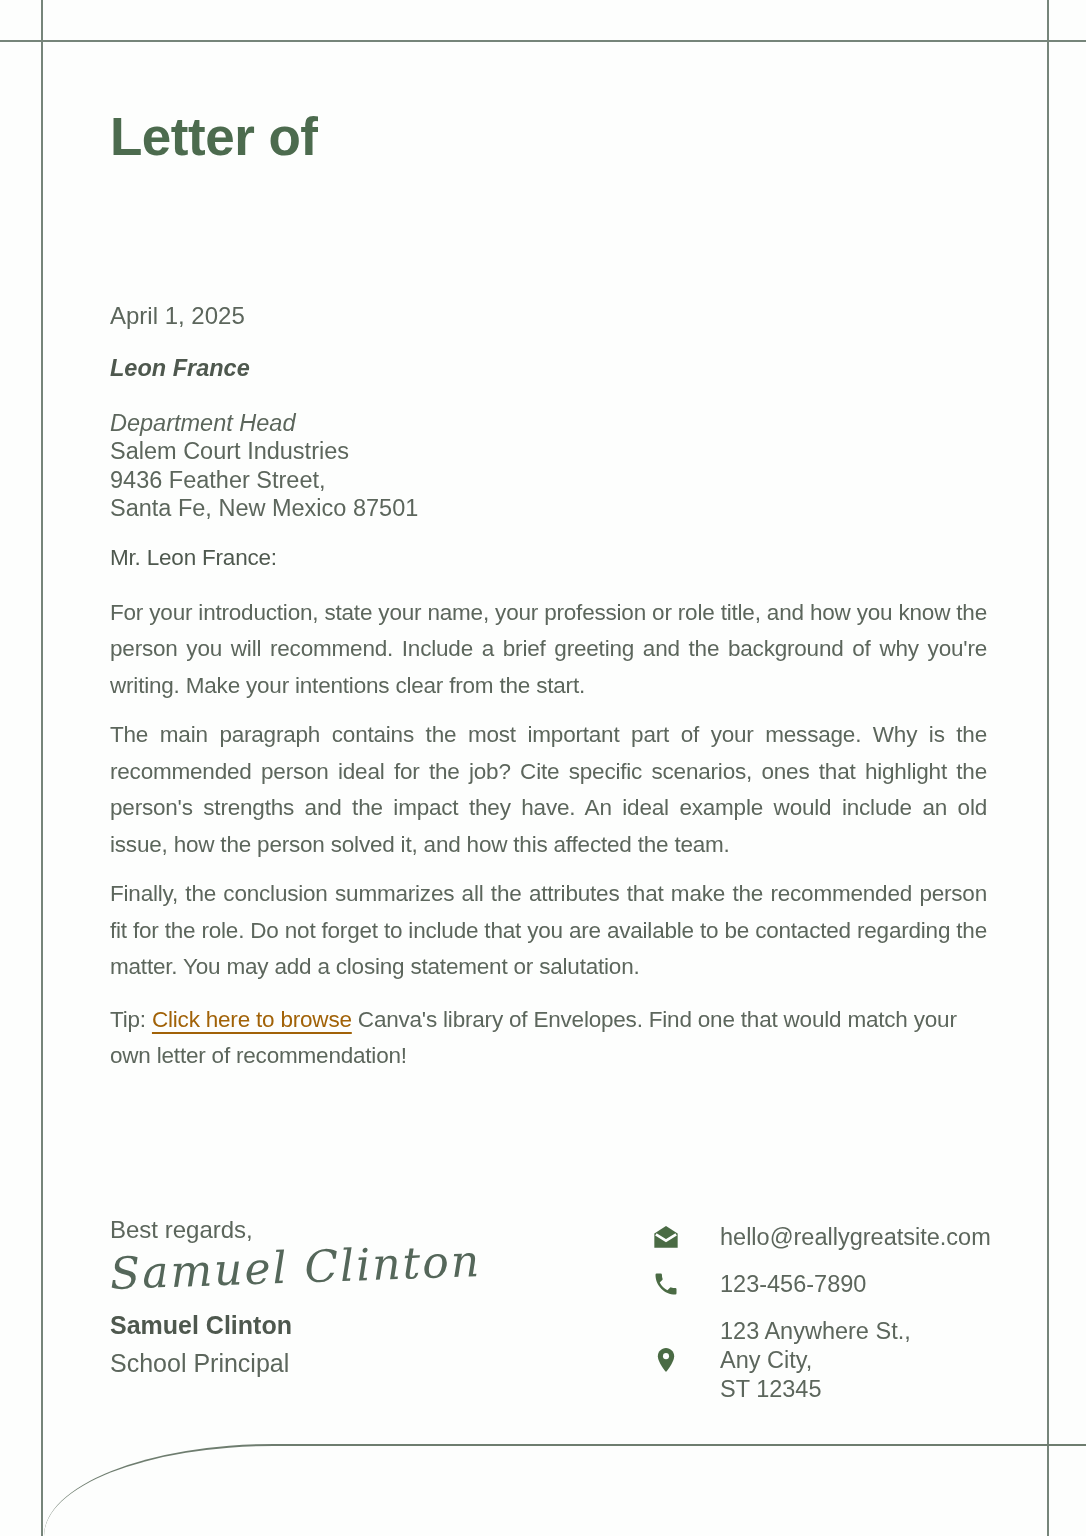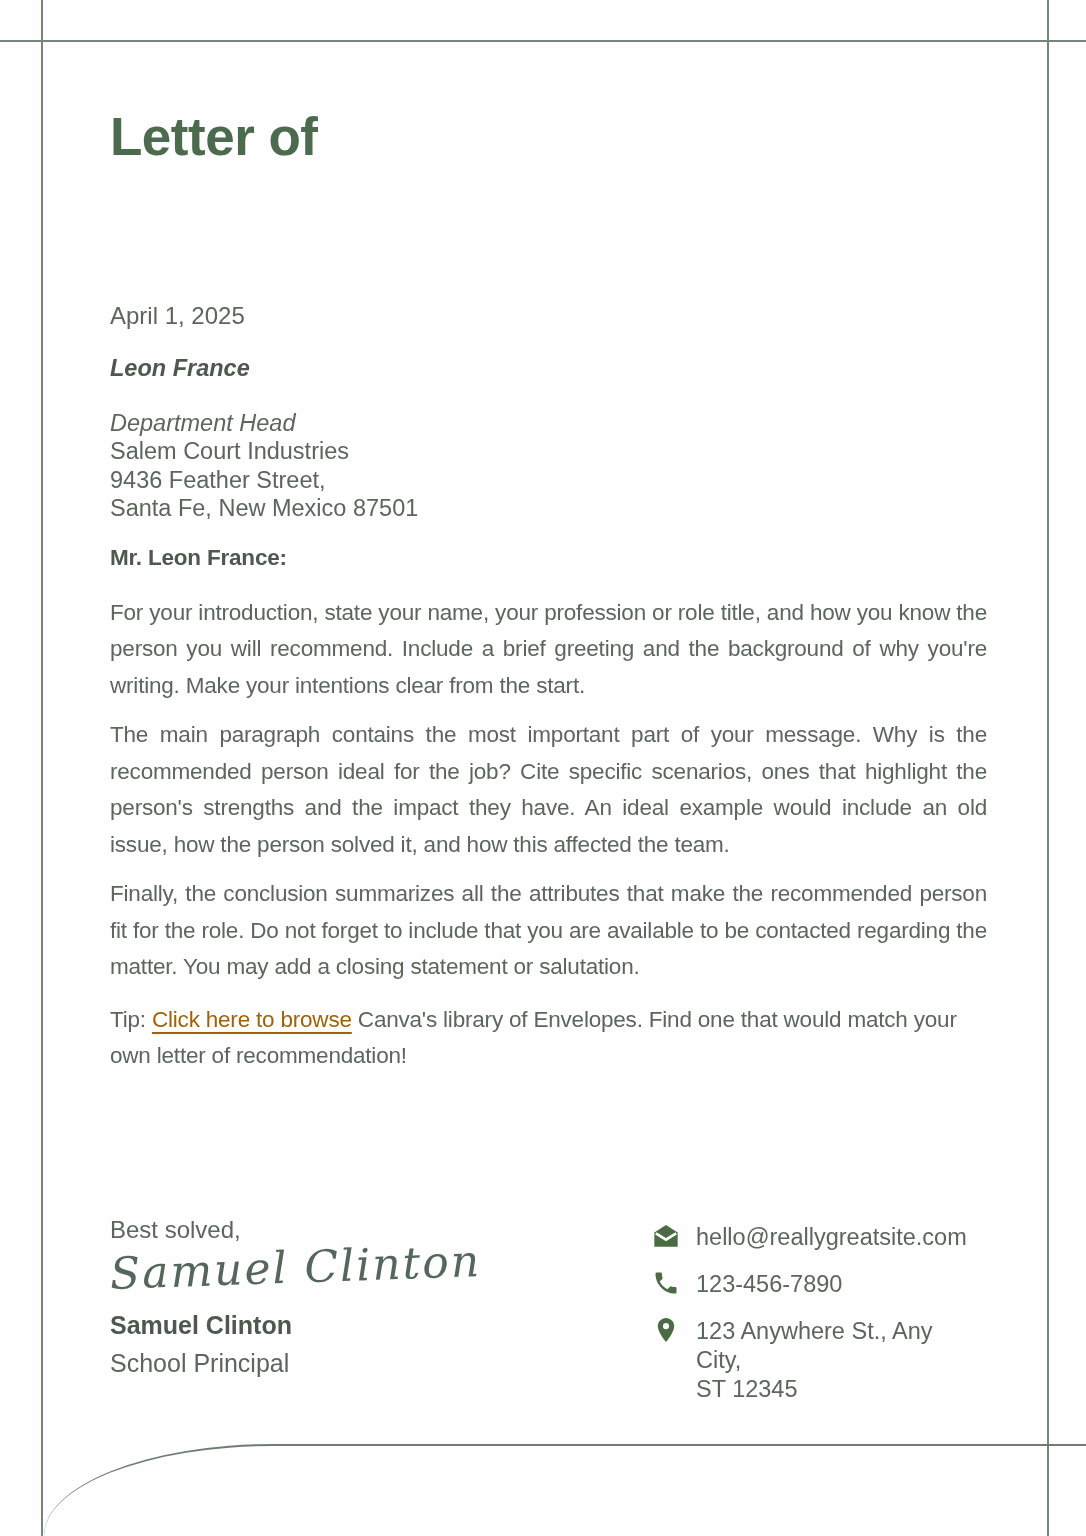--- a/index.html
+++ b/index.html
@@ -49,21 +49,21 @@
   }
   .recipient .name { font-weight: 700; color: #4e584e; font-style: italic; }
   .recipient .role { font-style: italic; margin-top: 26px; }
 
   .body-block {
     position: absolute; left: 110px; top: 540px; width: 877px;
     font-size: 22.5px; line-height: 36.5px; color: #5c665c;
     letter-spacing: -0.2px;
   }
   .salutation {
-    font-weight: 700; color: #4e584e; margin-bottom: 18px;
+    font-weight: 400; color: #4e584e; margin-bottom: 18px;
   }
   .para { text-align: justify; margin-bottom: 13px; }
   .tip { text-align: left; margin-top: 16px; }
   .tip a {
     color: #a16207; text-decoration: underline;
     text-underline-offset: 5px; cursor: pointer;
   }
 
   
   .sign-block { position: absolute; left: 110px; top: 1216px; }
@@ -71,21 +71,21 @@
   .script-sig {
     font-family: "DejaVu Serif", serif; font-style: italic;
     font-size: 44px; color: #55675a; letter-spacing: 2px;
     margin-top: 4px; transform: rotate(-2deg); transform-origin: left center;
     white-space: nowrap;
   }
   .signer-name { font-size: 25px; font-weight: 700; color: #4e584e; margin-top: 12px; }
   .signer-role { font-size: 25px; color: #5c665c; margin-top: 9px; }
 
   .contact { position: absolute; left: 652px; top: 1222px; width: 300px; }
-  .contact-row { display: flex; align-items: flex-start; margin-bottom: 17px; }
+  .contact-row { display: flex; align-items: center; margin-bottom: 17px; gap: 24px; }
   .contact-icon { width: 28px; height: 28px; flex: 0 0 28px; margin-right: 16px; }
   .contact-icon svg { width: 100%; height: 100%; display: block; }
   .contact-text { font-size: 23.5px; line-height: 29px; color: #5c665c; padding-top: 1px; }
   .icon-fill { fill: #4a6b44; }
 </style>
 </head>
 <body>
 
 <div class="frame-top"></div>
 <div class="frame-left"></div>
@@ -108,21 +108,21 @@
 
 <div class="body-block">
   <div class="salutation">Mr. Leon France:</div>
   <p class="para">For your introduction, state your name, your profession or role title, and how you know the person you will recommend. Include a brief greeting and the background of why you're writing. Make your intentions clear from the start.</p>
   <p class="para">The main paragraph contains the most important part of your message. Why is the recommended person ideal for the job? Cite specific scenarios, ones that highlight the person's strengths and the impact they have. An ideal example would include an old issue, how the person solved it, and how this affected the team.</p>
   <p class="para">Finally, the conclusion summarizes all the attributes that make the recommended person fit for the role. Do not forget to include that you are available to be contacted regarding the matter. You may add a closing statement or salutation.</p>
   <p class="tip"><span>Tip: </span><a>Click here to browse</a><span> Canva's library of Envelopes. Find one that would match your own letter of recommendation!</span></p>
 </div>
 
 <div class="sign-block">
-  <div class="closing">Best solved,</div>
+  <div class="closing">Best regards,</div>
   <div class="script-sig">Samuel Clinton</div>
   <div class="signer-name">Samuel Clinton</div>
   <div class="signer-role">School Principal</div>
 </div>
 
 <div class="contact">
   <div class="contact-row">
     <span class="contact-icon">
       <svg viewBox="0 0 24 24">
         <path class="icon-fill" d="M12 2.6 L22 9 V21.2 H2 V9 Z"></path>

